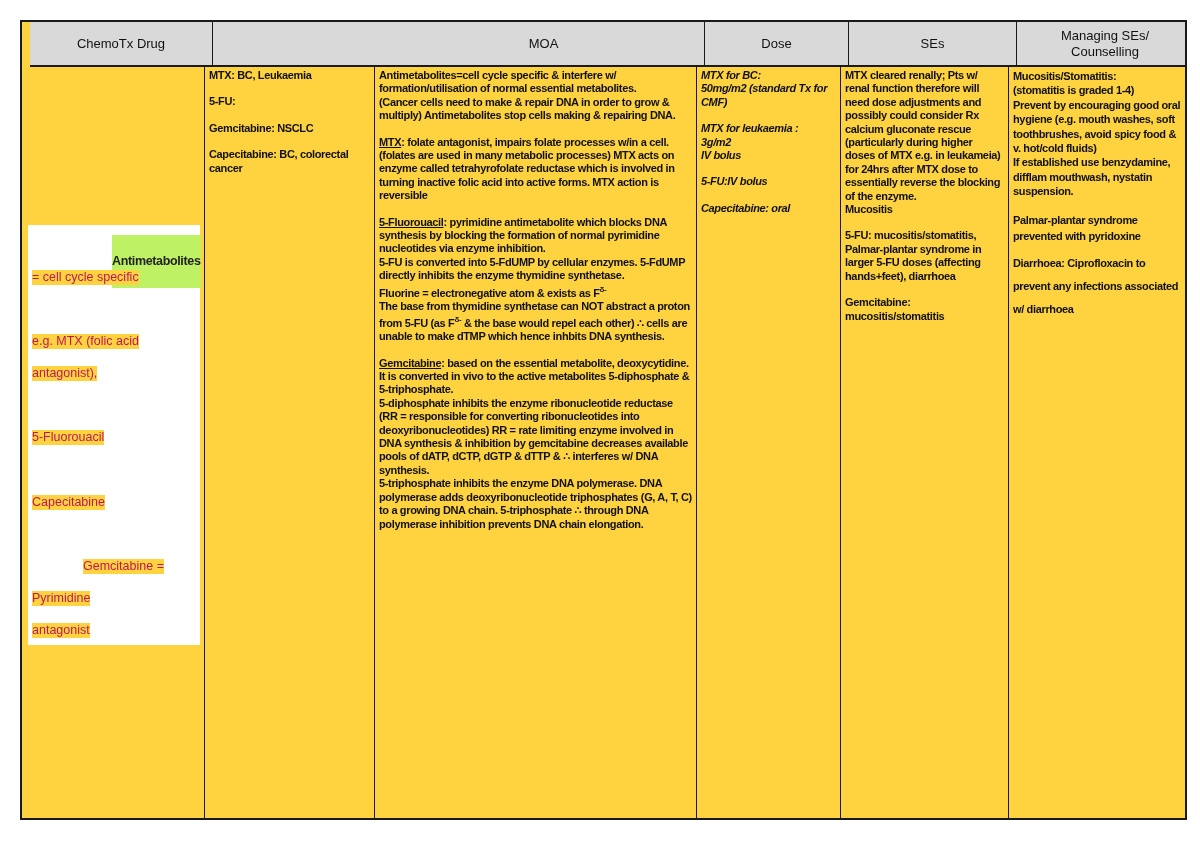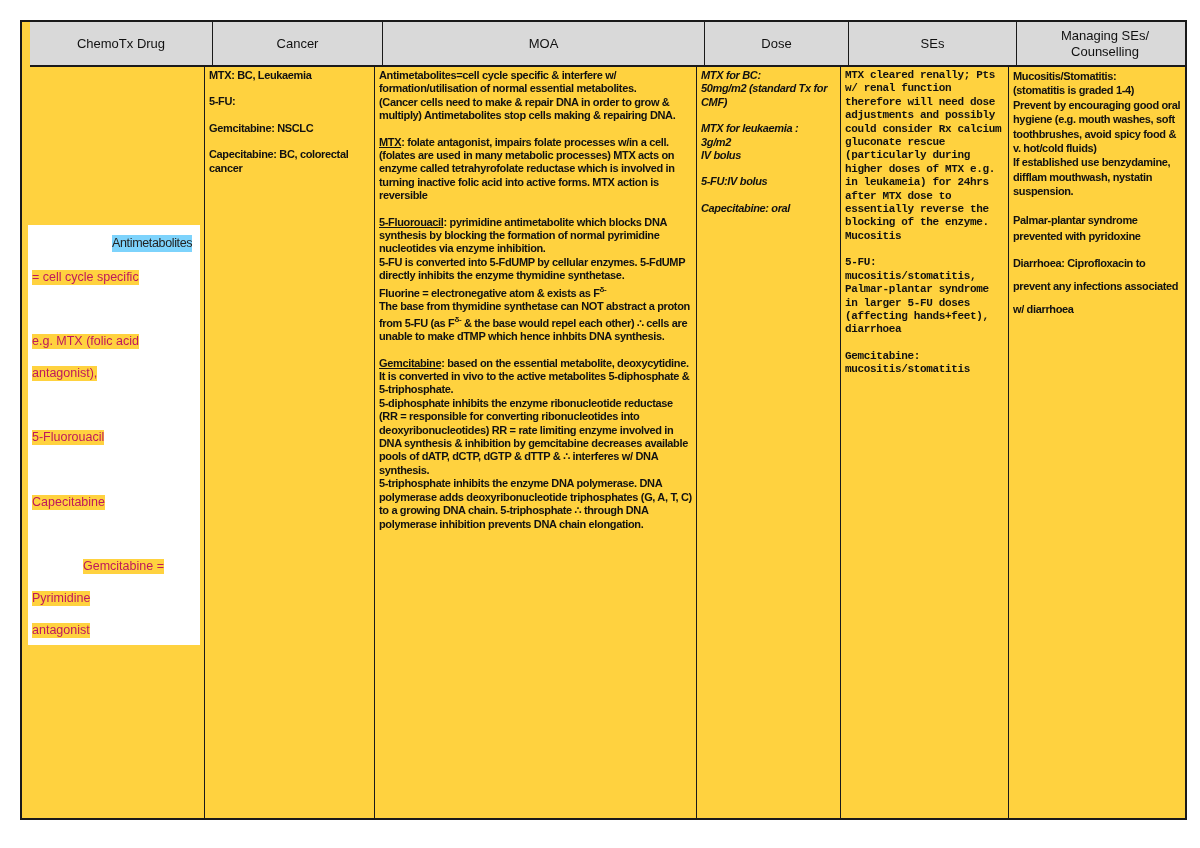--- a/index.html
+++ b/index.html
@@ -22,32 +22,31 @@
     font-family: "Liberation Sans Narrow", "Liberation Sans", sans-serif; }
   .bcell.last { border-right: none; }
   .bcell p { margin: 0; white-space: pre-line; }
   .gap { height: 13px; }
   .ul { text-decoration: underline; }
   
   .drug-box { position: absolute; left: 6px; top: 158px; width: 172px; height: 420px;
     background: #ffffff; }
   .hl { background: #ffd23f; font-weight: normal; font-size: 12.5px; color: #be185d;
     padding: 1px 0; font-family: "Liberation Sans", sans-serif; letter-spacing: 0; }
-  .hl-grey { background: #7dd3fc; font-weight: normal; font-size: 12.5px; color: #222; padding: 2px 0;
+  .hl-grey { background: #bef264; font-weight: bold; font-size: 12.5px; color: #222; padding: 20px 0;
     font-family: "Liberation Sans", sans-serif; }
   .drug-line { position: absolute; left: 4px; white-space: nowrap; }
   sup { font-size: 8px; }
 </style>
 </head>
 <body>
 
 <div class="table">
   <div class="header-row">
     <div class="hcell" style="left:0;width:183px;">ChemoTx Drug</div>
-    <div class="hcell" style="left:183px;width:170px;">Cancer</div>
     <div class="hcell" style="left:353px;width:322px;">MOA</div>
     <div class="hcell" style="left:675px;width:144px;">Dose</div>
     <div class="hcell" style="left:819px;width:168px;">SEs</div>
     <div class="hcell last" style="left:987px;width:176px;padding:0 20px;">Managing SEs/ Counselling</div>
   </div>
 
   <div class="body-row">
 
     <div class="bcell" style="left:0;width:183px;">
       <div class="drug-box">
@@ -95,21 +94,21 @@
       <div class="gap"></div>
       <p>MTX for leukaemia :
 3g/m2
 IV bolus</p>
       <div class="gap"></div>
       <p>5-FU:IV bolus</p>
       <div class="gap"></div>
       <p>Capecitabine: oral</p>
     </div>
 
-    <div class="bcell" style="left:819px;width:168px;font-family:Liberation Mono, monospace;">
+    <div class="bcell" style="left:819px;width:168px;">
       <p> MTX cleared renally; Pts w/ renal function therefore will need dose adjustments and possibly could consider Rx calcium gluconate rescue (particularly during higher doses of MTX e.g. in leukameia) for 24hrs after MTX dose to essentially reverse the blocking of the enzyme.
 Mucositis</p>
       <div class="gap"></div>
       <p>5-FU: mucositis/stomatitis, Palmar-plantar syndrome in larger 5-FU doses (affecting hands+feet), diarrhoea</p>
       <div class="gap"></div>
       <p>Gemcitabine:
 mucositis/stomatitis</p>
     </div>
 
     <div class="bcell last" style="left:987px;width:176px;">

